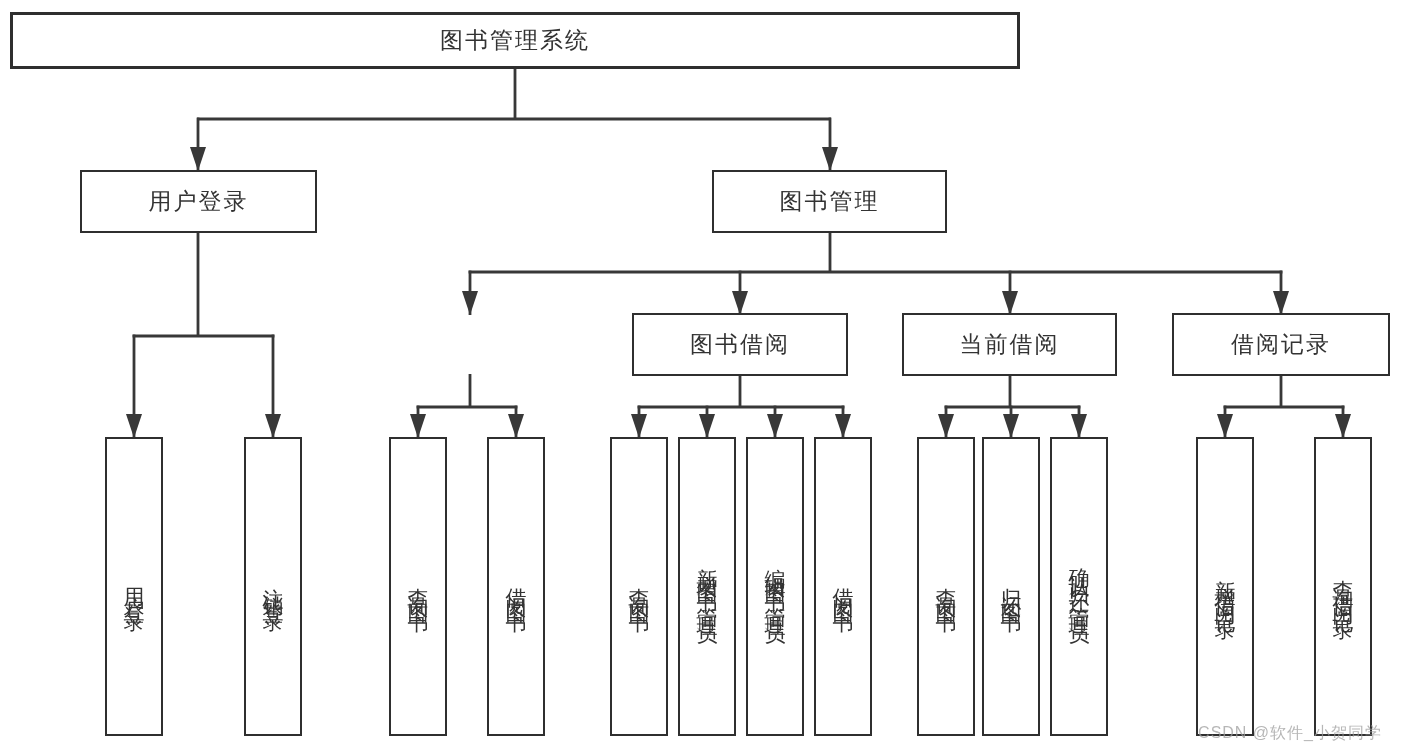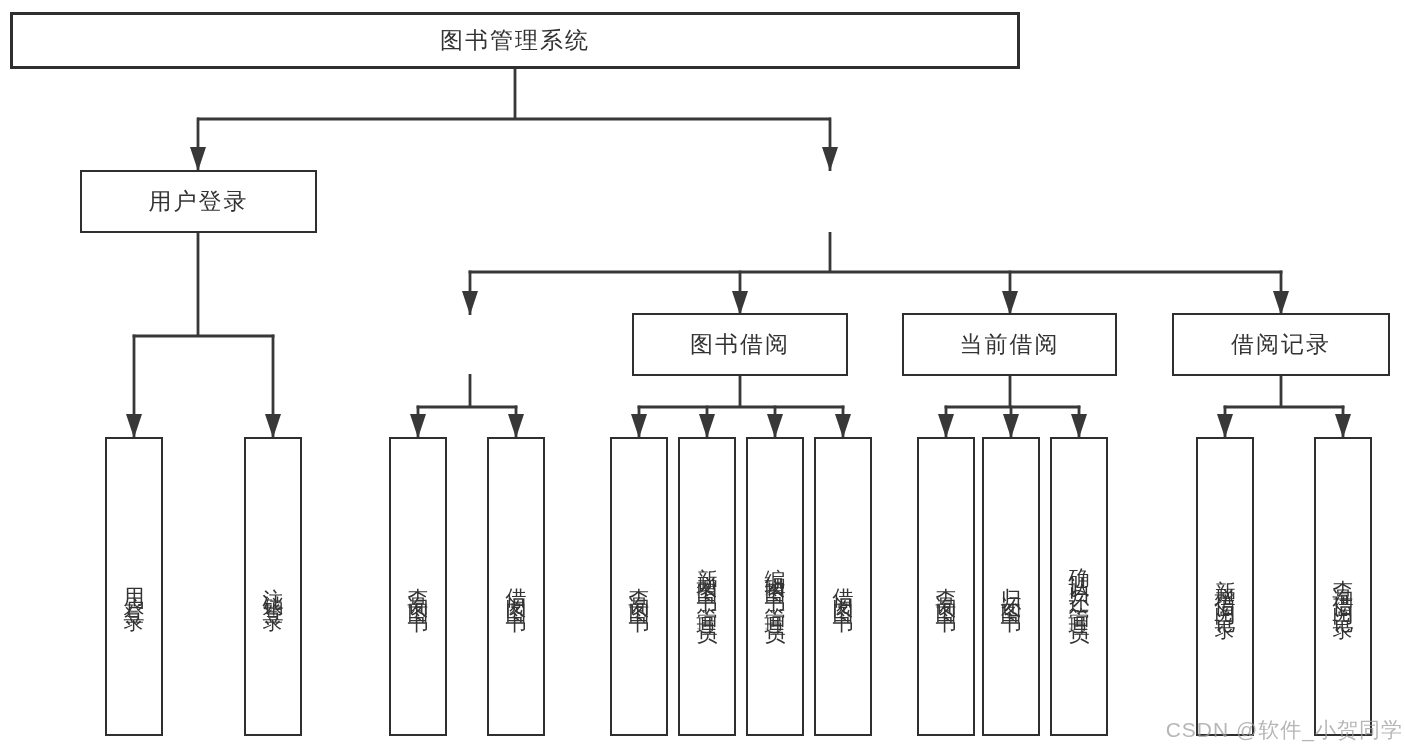--- a/index.html
+++ b/index.html
@@ -37,23 +37,23 @@
   }
   .vnode {
     writing-mode: vertical-rl;
     text-orientation: mixed;
     font-size: 21px;
     letter-spacing: 8px;
     line-height: 1.05;
   }
   .watermark {
     position: absolute;
-    right: 2px;
+    right: 23px;
     bottom: 3px;
-    font-size: 21px;
+    font-size: 16px;
     letter-spacing: 1px;
     color: rgba(158, 158, 158, 0.75);
     white-space: nowrap;
     z-index: 5;
   }
 </style>
 </head>
 <body>
 
 <div class="canvas">
@@ -98,20 +98,21 @@
 
       <path d="M1281 374 V407 M1223.6 407 H1344.4"></path>
       <line x1="1225" y1="405.6" x2="1225" y2="438" marker-end="url(#arr)"></line>
       <line x1="1343" y1="405.6" x2="1343" y2="438" marker-end="url(#arr)"></line>
     </g>
   </svg>
 
   <div class="node hnode root" style="left:10px; top:12px; width:1010px; height:57px;">图书管理系统</div>
 
   <div class="node hnode" style="left:80px; top:170px; width:237px; height:63px;">用户登录</div>
+  <div class="node hnode" style="left:712px; top:170px; width:235px; height:63px;">图书管理</div>
 
   <div class="node hnode" style="left:902px; top:313px; width:215px; height:63px;">当前借阅</div>
   <div class="node hnode" style="left:632px; top:313px; width:216px; height:63px;">图书借阅</div>
   <div class="node hnode" style="left:1172px; top:313px; width:218px; height:63px;">借阅记录</div>
 
   <div class="node vnode" style="left:105px; top:437px; width:58px; height:299px;">用户登录</div>
   <div class="node vnode" style="left:244px; top:437px; width:58px; height:299px;">注销登录</div>
 
   <div class="node vnode" style="left:389px; top:437px; width:58px; height:299px;">查询图书</div>
   <div class="node vnode" style="left:487px; top:437px; width:58px; height:299px;">借阅图书</div>

